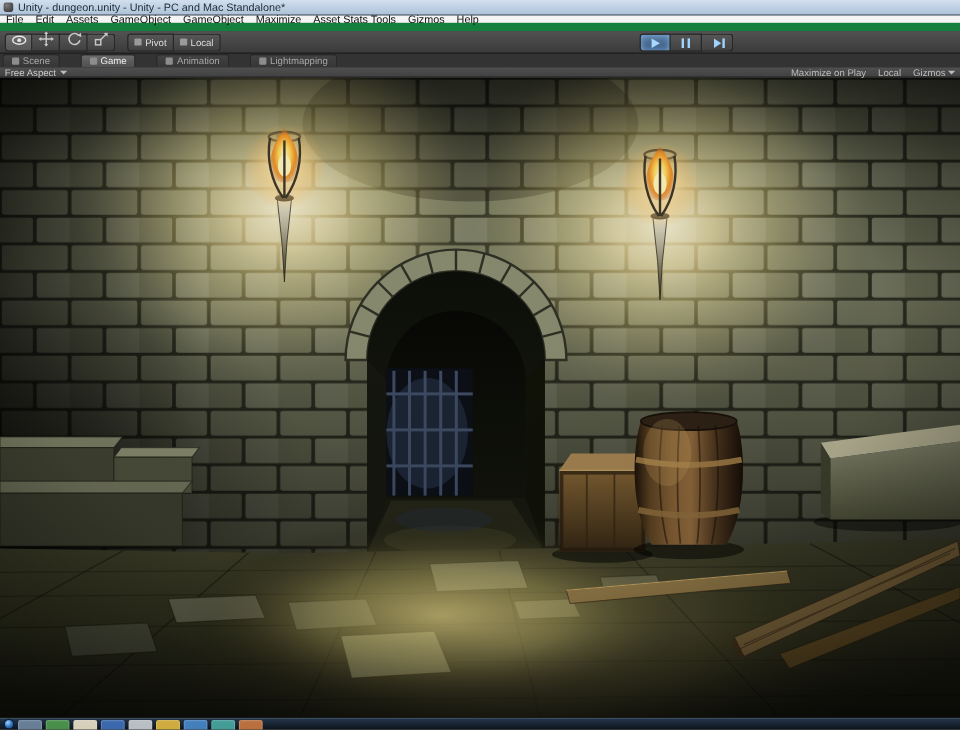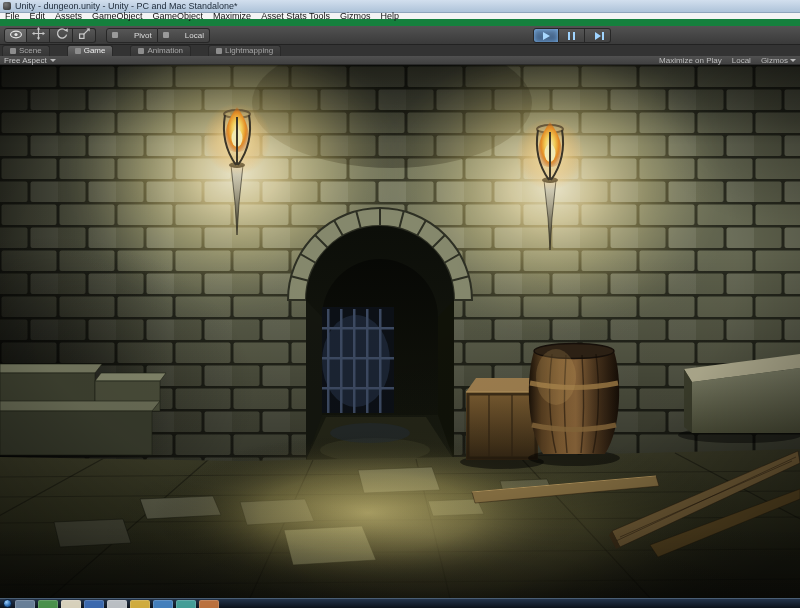--- a/index.html
+++ b/index.html
@@ -22,21 +22,21 @@
   .toolbar{height:19px;background:linear-gradient(#525252,#3a3a3a);border-bottom:1px solid #222;
     display:flex;align-items:center;position:relative;flex:0 0 auto;box-sizing:border-box;}
   .tool-group{display:flex;margin-left:4px;}
   .tbtn{width:23px;height:15px;background:linear-gradient(#565656,#414141);border:1px solid #272727;border-left:none;
     display:flex;align-items:center;justify-content:center;box-sizing:border-box;}
   .tbtn:first-child{border-left:1px solid #272727;border-radius:3px 0 0 3px;}
   .tbtn:last-child{border-radius:0 3px 3px 0;}
   .tbtn.active{background:linear-gradient(#6e6e6e,#575757);}
   .pivot-group{display:flex;margin-left:10px;}
   .small-btn{height:15px;background:linear-gradient(#565656,#414141);border:1px solid #272727;border-left:none;
-    display:flex;align-items:center;font-size:8px;color:#ddd;padding:3px 5px;box-sizing:border-box;gap:16px;}
+    display:flex;align-items:center;font-size:8px;color:#ddd;padding:3px 5px;box-sizing:border-box;gap:3px;}
   .small-btn:first-child{border-left:1px solid #272727;border-radius:3px 0 0 3px;}
   .small-btn:last-child{border-radius:0 3px 3px 0;}
   .mini-ico{width:6px;height:6px;background:#9a9a9a;border-radius:1px;display:inline-block;}
   .play-group{position:absolute;left:533px;top:2px;display:flex;}
   .pbtn{width:26px;height:15px;background:linear-gradient(#565656,#414141);border:1px solid #272727;border-left:none;
     display:flex;align-items:center;justify-content:center;box-sizing:border-box;}
   .pbtn:first-child{border-left:1px solid #272727;border-radius:3px 0 0 3px;}
   .pbtn:last-child{border-radius:0 3px 3px 0;}
   .pbtn.active{background:linear-gradient(#5a7da3,#3c5a7e);box-shadow:inset 0 0 5px #7db4ea;}
   .icon-play{width:0;height:0;border-left:7px solid #a8d8ff;border-top:4.5px solid transparent;border-bottom:4.5px solid transparent;}

